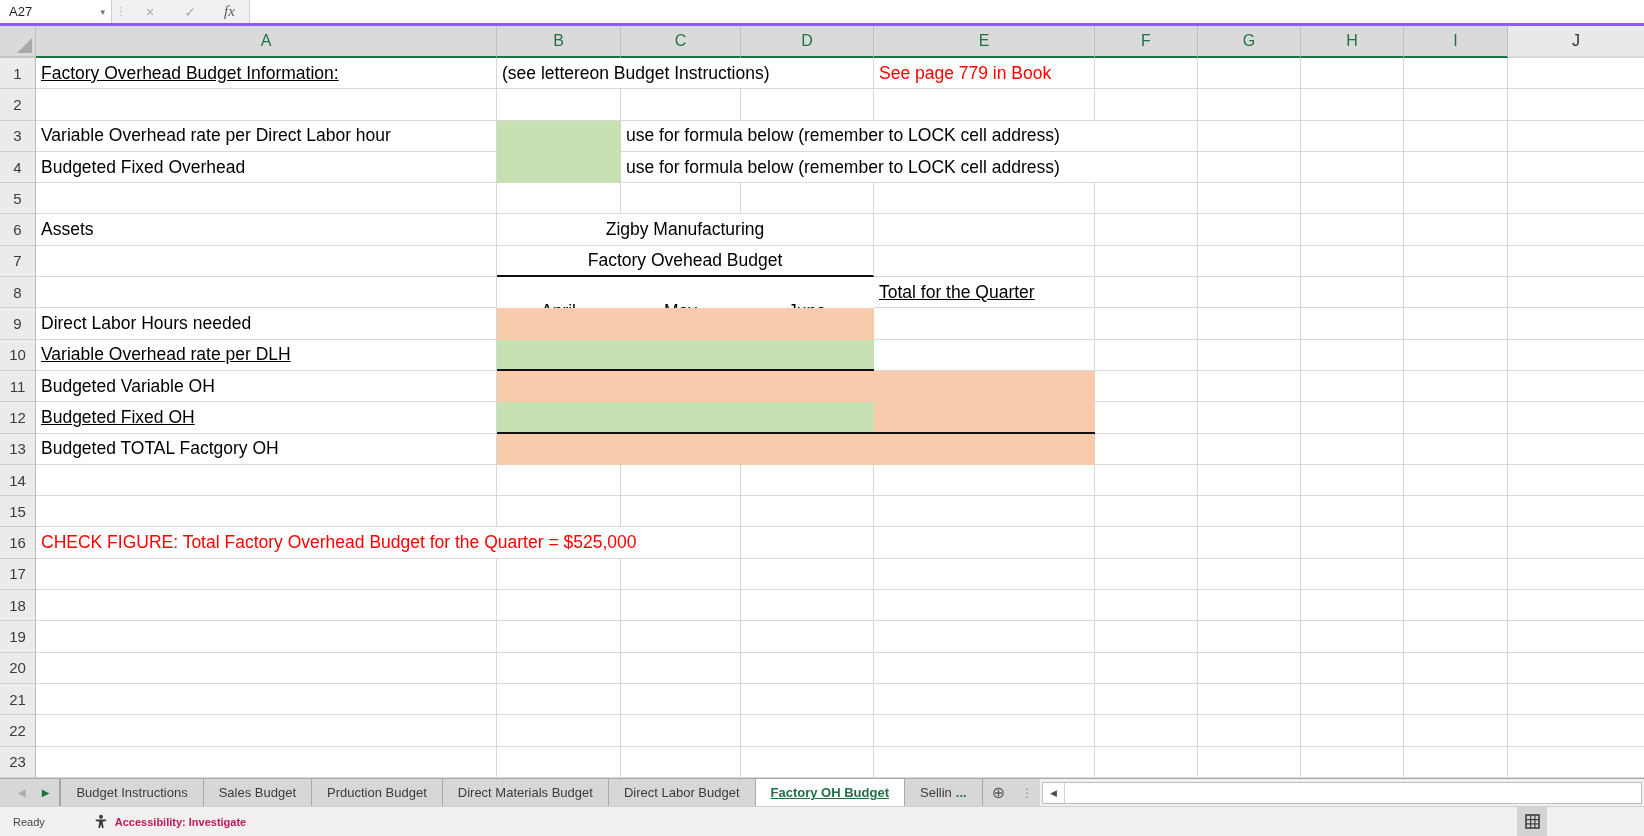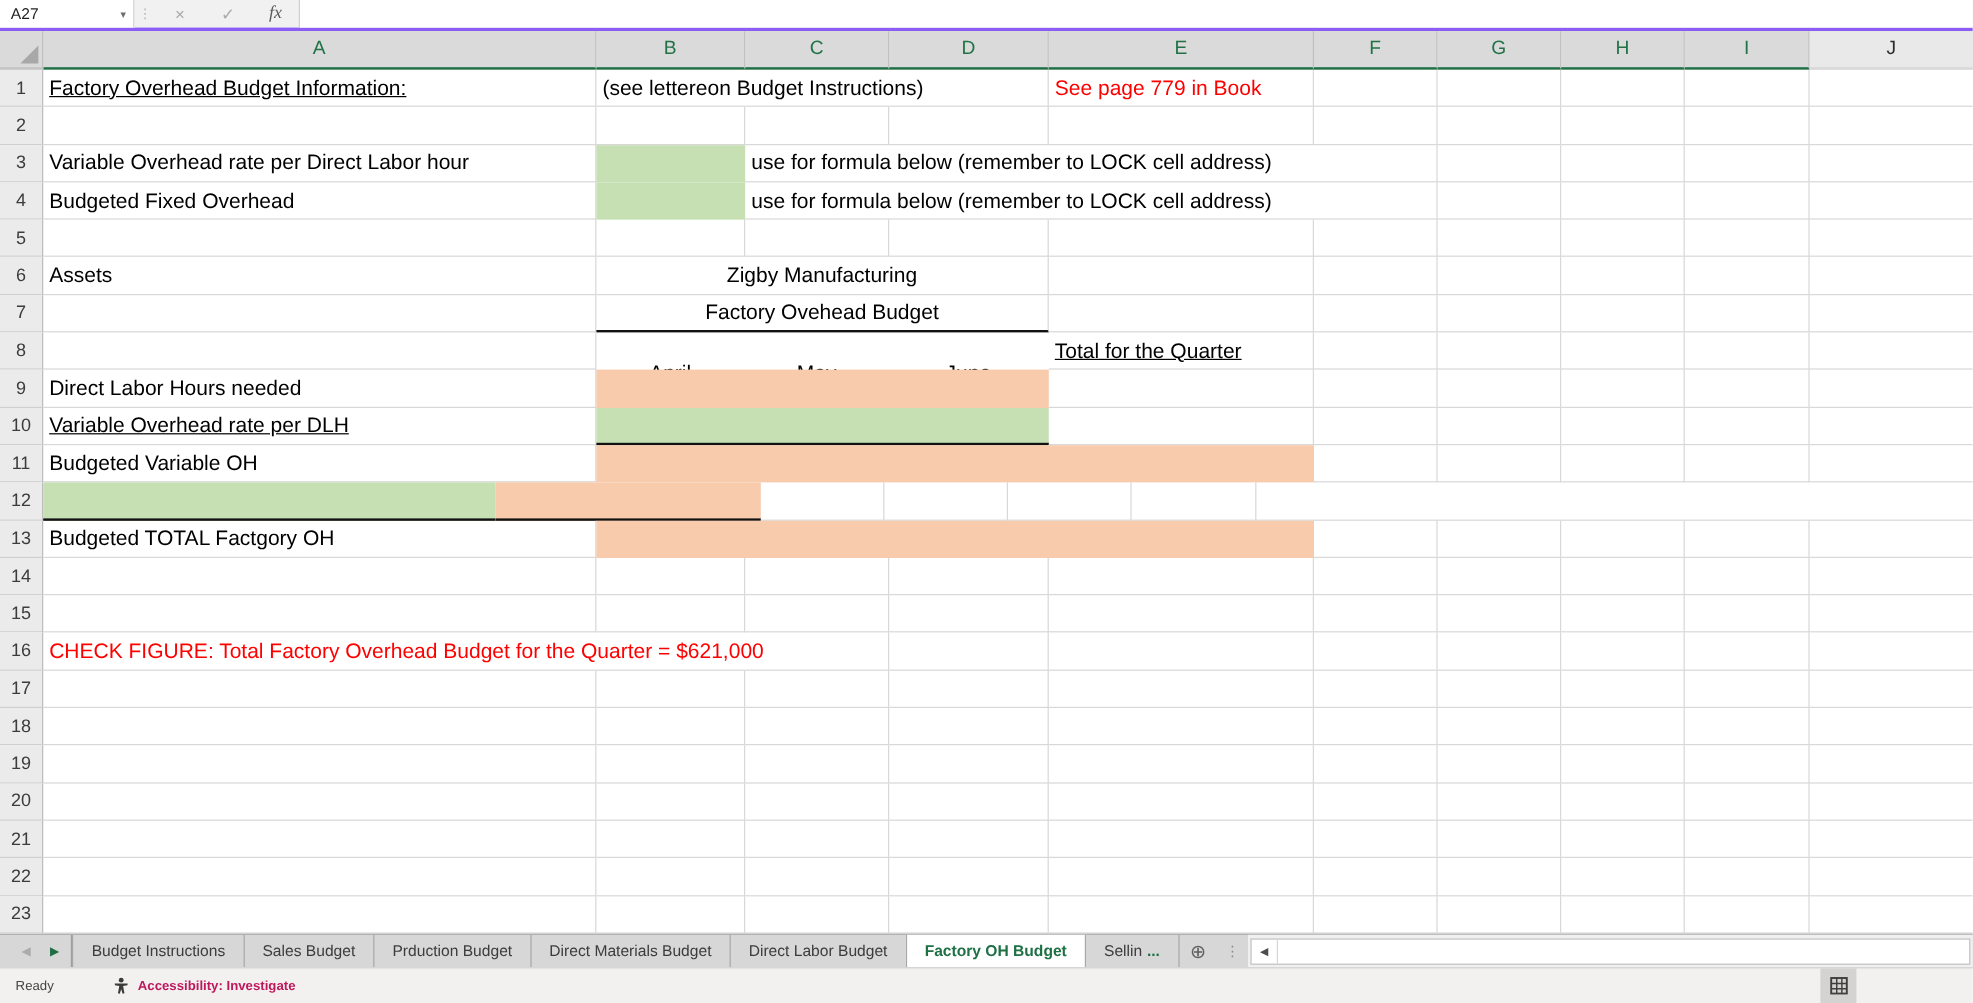--- a/index.html
+++ b/index.html
@@ -42,21 +42,21 @@
   .bold { font-weight:normal; }
   .red { color:#FF0000; }
   
   .tabbar { height:28px; display:flex; align-items:stretch; background:#d7d7d7; border-top:1px solid #a9a9a9; font-size:13px; color:#3c3c3c; }
   .navarrows { display:flex; align-items:center; padding:0 10px 0 18px; gap:16px; }
   .nav-prev { color:#ababab; font-size:10px; }
   .nav-next { color:#1d6f42; font-size:10px; }
   .tabsep { width:1px; background:#9f9f9f; margin:0; }
   .stab { display:flex; align-items:center; padding:0 15px; border-right:1px solid #a8a8a8; cursor:default; }
   .stab.first { border-left:1px solid #a8a8a8; }
-  .stab.active { background:#ffffff; color:#1e7145; font-weight:bold; }
+  .stab.active { background:#ffffff; color:#1e7145; font-weight:bold;text-decoration:underline; }
   .stab .ell { color:#1e7145; font-weight:bold; margin-left:4px; }
   .addsheet { display:flex; align-items:center; padding:0 9px; color:#5f5f5f; font-size:16px; }
   .tabmenu { display:flex; align-items:center; padding:0 7px; color:#8a8a8a; font-size:12px; }
   .hscroll { flex:1; background:#f0f0f0; display:flex; align-items:center; padding:0 2px; }
   .htrack { flex:1; height:22px; background:#ffffff; border:1px solid #bdbdbd; display:flex; align-items:center; }
   .hleft { width:22px; height:100%; display:flex; align-items:center; justify-content:center; color:#4d4d4d; font-size:9px; border-right:1px solid #d6d6d6; }
   
   .statusbar { height:30px; background:#f2f1f0; border-top:1px solid #cfcfcf; display:flex; align-items:center; font-size:11px; color:#444; position:relative; }
   .ready { margin-left:13px; }
   .accgroup { margin-left:48px; display:flex; align-items:center; gap:6px; font-weight:bold; color:#be185d; }
@@ -229,20 +229,21 @@
     <div class="c wBE f-o"></div>
     <div class="c wF"></div>
       <div class="c wG"></div>
       <div class="c wH"></div>
       <div class="c wI"></div>
       <div class="c wJ"></div>
   </div>
 
   <div class="r">
     <div class="c rn">12</div>
+    <div class="c wA und">Budgeted Fixed OH</div>
     <div class="c wBD f-g bbk"></div>
     <div class="c wE f-o bbk"></div>
     <div class="c wF"></div>
       <div class="c wG"></div>
       <div class="c wH"></div>
       <div class="c wI"></div>
       <div class="c wJ"></div>
   </div>
 
   <div class="r">
@@ -279,21 +280,21 @@
       <div class="c wE"></div>
     <div class="c wF"></div>
       <div class="c wG"></div>
       <div class="c wH"></div>
       <div class="c wI"></div>
       <div class="c wJ"></div>
   </div>
 
   <div class="r">
     <div class="c rn">16</div>
-    <div class="c wAC red">CHECK FIGURE: Total Factory Overhead Budget for the Quarter = $621,000</div>
+    <div class="c wAC red">CHECK FIGURE: Total Factory Overhead Budget for the Quarter = $525,000</div>
     <div class="c wD"></div>
     <div class="c wE"></div>
     <div class="c wF"></div>
       <div class="c wG"></div>
       <div class="c wH"></div>
       <div class="c wI"></div>
       <div class="c wJ"></div>
   </div>
 
   <div class="r">

